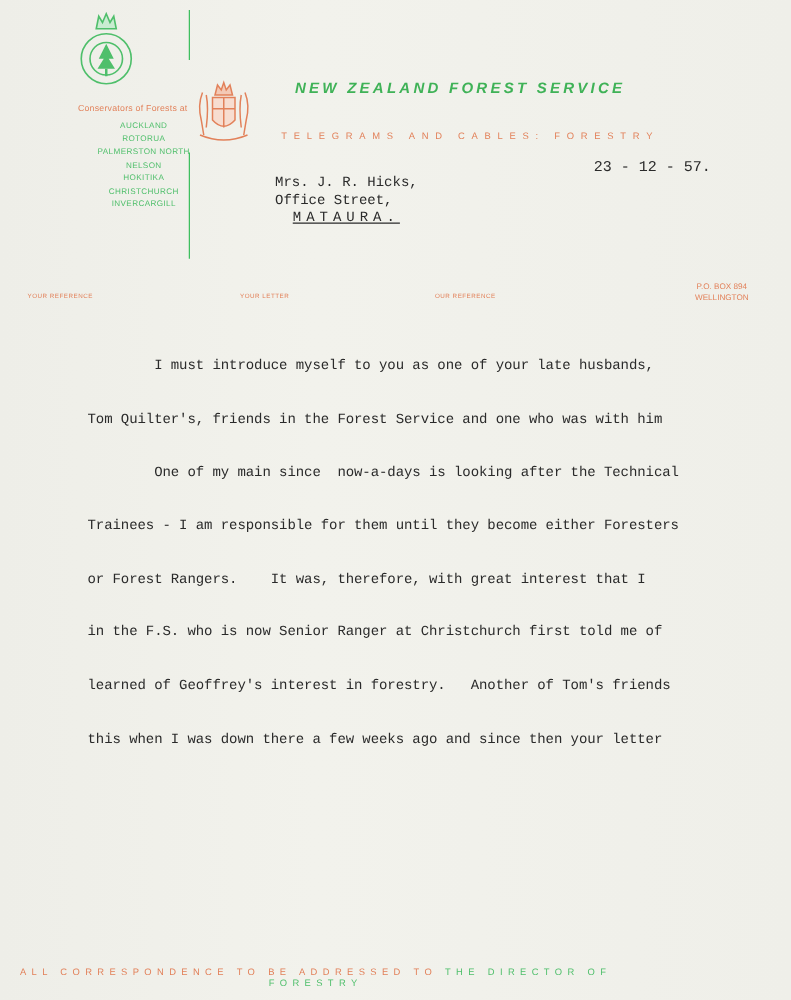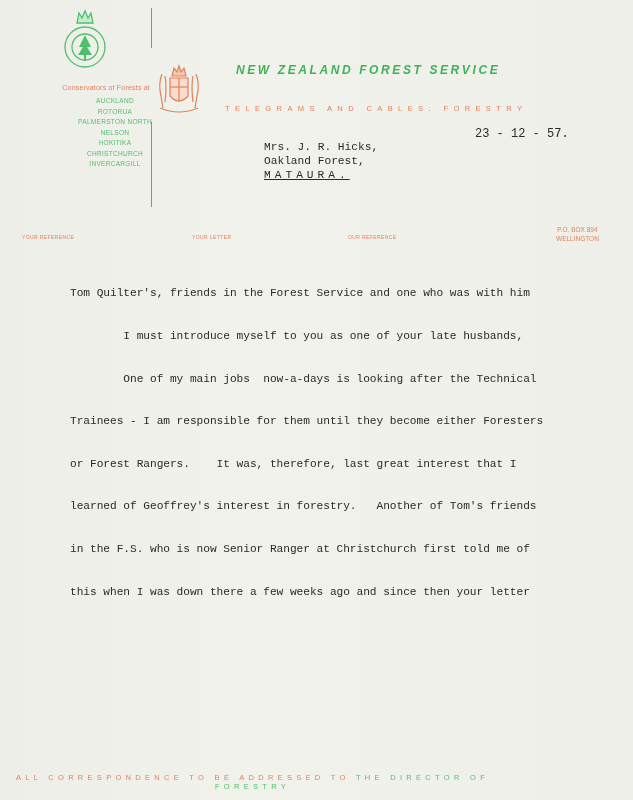--- a/index.html
+++ b/index.html
@@ -7,22 +7,22 @@
   .page{position:absolute;left:0;top:0;width:633px;height:800px;background:linear-gradient(90deg,#eeeee8 0%,#f2f2ec 40%,#efefe9 100%);}
   .vline{position:absolute;left:151px;width:1px;background:#3fbf5f;}
   .emblem{position:absolute;left:59px;top:7px;width:52px;height:66px;}
   .cons-title{position:absolute;left:0;width:150px;top:84px;text-align:right;font-size:7px;color:#e2815a;letter-spacing:0.2px;}
   .cons-list{position:absolute;left:45px;top:96px;width:140px;text-align:center;font-size:6.5px;color:#4fbf6b;line-height:10.5px;letter-spacing:0.3px;}
   .coat{position:absolute;left:150px;top:62px;width:58px;height:55px;}
   .org{position:absolute;left:236px;top:63px;font-size:12px;font-weight:bold;font-style:italic;color:#3fb257;letter-spacing:2.6px;}
   .telegram{position:absolute;left:225px;top:81px;font-size:7.5px;color:#e2815a;letter-spacing:5.4px;margin-top:23px;}
   .type{font-family:"Liberation Mono",monospace;color:#2a2a2a;font-size:11.2px;}
   .date{position:absolute;left:444px;top:127px;font-size:12px;margin-left:31px;}
-  .addr{position:absolute;left:220px;top:140px;line-height:14px;margin-left:44px;}
-  .addr .ul{text-decoration:underline;letter-spacing:4px;}
+  .addr{position:absolute;left:220px;top:140px;line-height:14px;}
+  .addr .ul{text-decoration:underline;letter-spacing:4px;text-align:center;}
   .ref{position:absolute;top:234px;font-size:5px;color:#e2815a;letter-spacing:0.4px;}
   .pobox{position:absolute;left:556px;top:225px;font-size:6.5px;color:#e2815a;line-height:9px;text-align:center;}
   .body{position:absolute;left:70px;top:258px;line-height:14.2px;white-space:pre;letter-spacing:-0.05px;}
   .footer{position:absolute;left:0;width:505px;top:773px;text-align:center;font-size:7.5px;letter-spacing:4.3px;}
   .footer .a{color:#e2815a;}
   .footer .b{color:#4fbf6b;}
 </style>
 </head>
 <body>
 
@@ -64,40 +64,40 @@
     </g>
   </svg>
 
   <div class="org">NEW ZEALAND FOREST SERVICE</div>
   <div class="telegram">TELEGRAMS AND CABLES: FORESTRY</div>
 
   <div class="date type">23 - 12 - 57.</div>
 
   <div class="addr type">
     <div>Mrs. J. R. Hicks,</div>
-    <div>Oakland Forest,</div>
+    <div>Office Street,</div>
     <div class="ul">MATAURA.</div>
   </div>
 
   <div class="ref" style="left:22px;">YOUR REFERENCE</div>
   <div class="ref" style="left:192px;">YOUR LETTER</div>
   <div class="ref" style="left:348px;">OUR REFERENCE</div>
   <div class="pobox">
     <div>P.O. BOX 894</div>
     <div>WELLINGTON</div>
   </div>
 
   <div class="body type">
+    <div>        I must introduce myself to you as one of your late husbands,</div>
     <div>Tom Quilter's, friends in the Forest Service and one who was with him</div>
-    <div>        I must introduce myself to you as one of your late husbands,</div>
-    <div>        One of my main jobs  now-a-days is looking after the Technical</div>
+    <div>        One of my main since  now-a-days is looking after the Technical</div>
     <div>Trainees - I am responsible for them until they become either Foresters</div>
-    <div>or Forest Rangers.    It was, therefore, last great interest that I</div>
+    <div>or Forest Rangers.    It was, therefore, with great interest that I</div>
+    <div>in the F.S. who is now Senior Ranger at Christchurch first told me of</div>
     <div>learned of Geoffrey's interest in forestry.   Another of Tom's friends</div>
-    <div>in the F.S. who is now Senior Ranger at Christchurch first told me of</div>
     <div>this when I was down there a few weeks ago and since then your letter</div>
     
     
     
     
     
     
     
     
     

